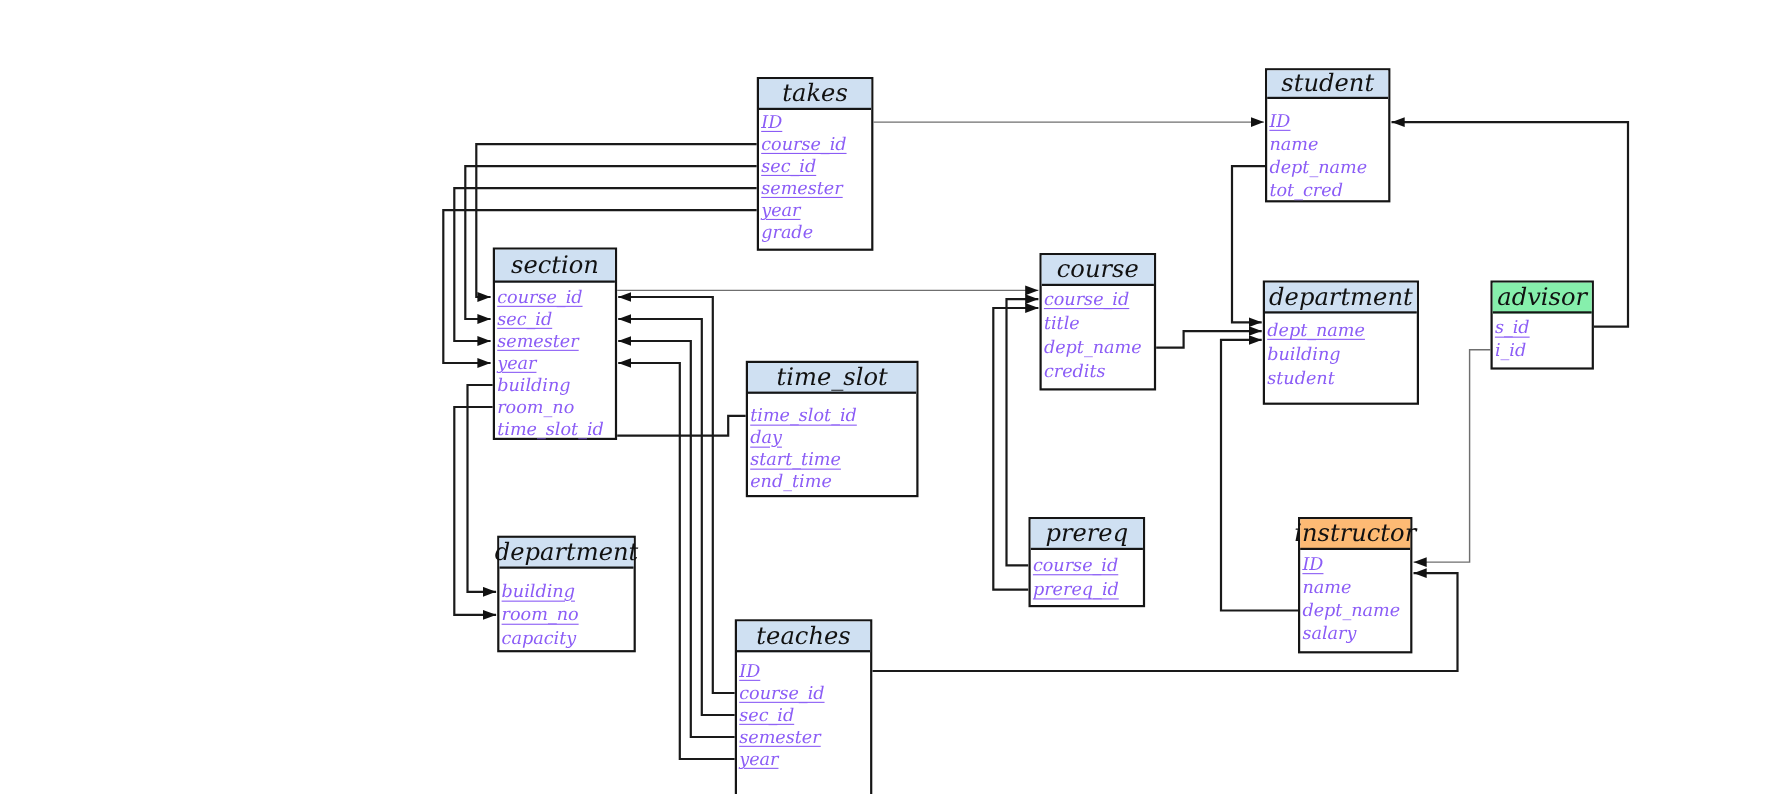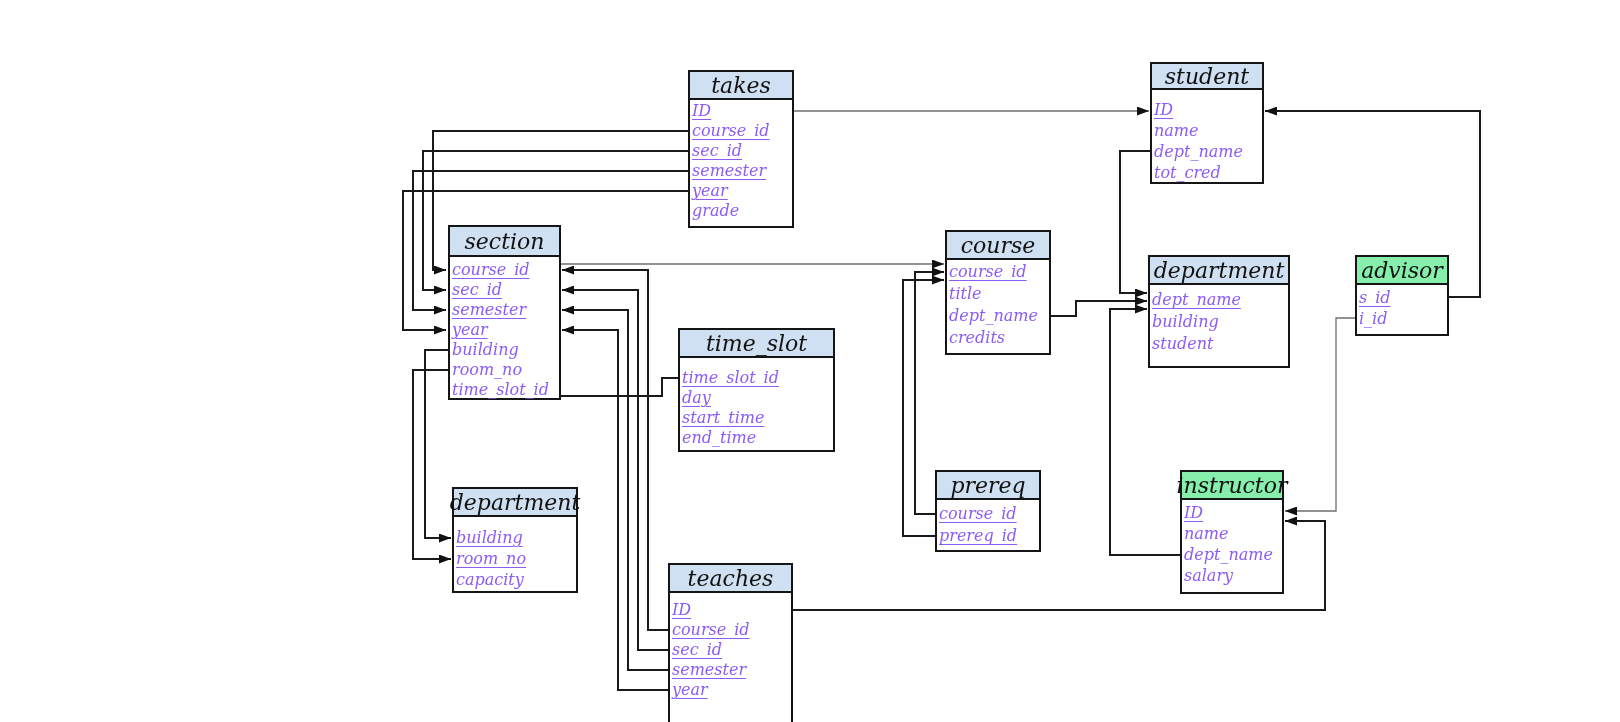--- a/index.html
+++ b/index.html
@@ -133,21 +133,21 @@
         </div>
       </div>
       <div class="tbl" style="left: 935px; top: 470px; width: 106px; height: 82px; border-color: rgb(21, 21, 21);">
         <div class="tbl-h" style="height: 26px; background: rgb(207, 224, 242);">prereq</div>
         <div style="padding-top: 3px;">
           <div class="attr key" style="height: 22px; line-height: 22px;">course_id</div>
           <div class="attr key" style="height: 22px; line-height: 22px;">prereq_id</div>
         </div>
       </div>
       <div class="tbl" style="left: 1180px; top: 470px; width: 104px; height: 124px; border-color: rgb(21, 21, 21);">
-        <div class="tbl-h" style="height: 26px; background: #86efac;">instructor</div>
+        <div class="tbl-h" style="height: 26px; background: #fdba74;">instructor</div>
         <div style="padding-top: 2px;">
           <div class="attr key" style="height: 21px; line-height: 21px;">ID</div>
           <div class="attr" style="height: 21px; line-height: 21px;">name</div>
           <div class="attr" style="height: 21px; line-height: 21px;">dept_name</div>
           <div class="attr" style="height: 21px; line-height: 21px;">salary</div>
         </div>
       </div>
     </div>
 </div>
 

